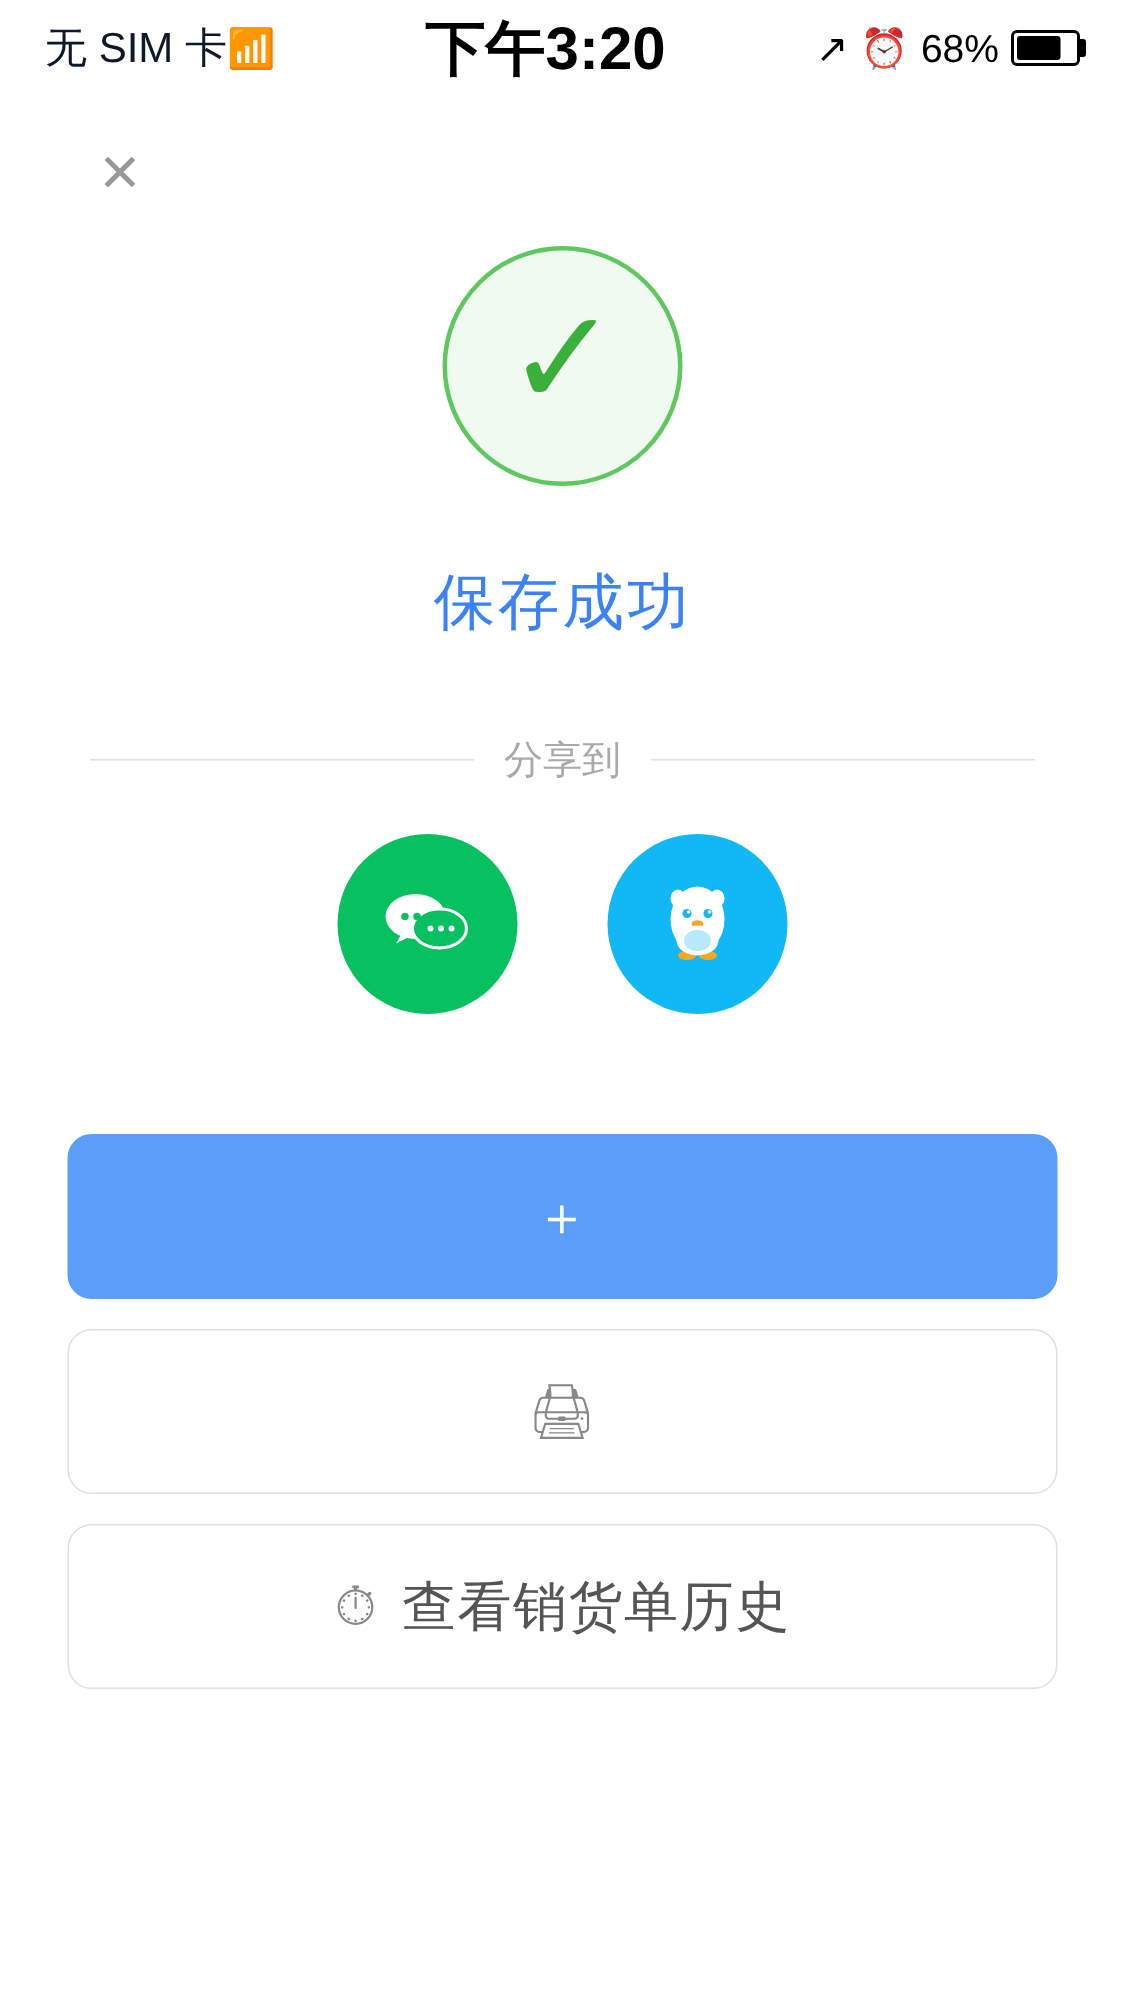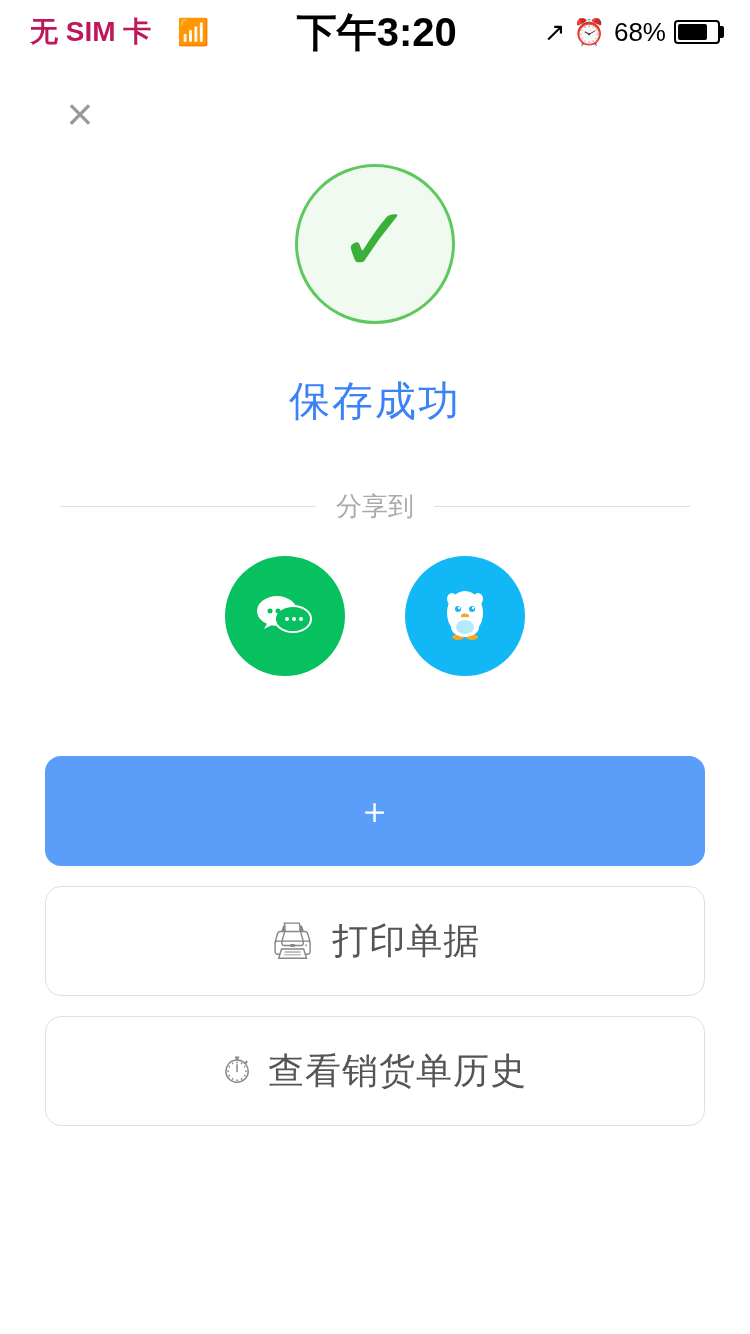--- a/index.html
+++ b/index.html
@@ -20,24 +20,24 @@
       height: 64px;
       display: flex;
       align-items: center;
       justify-content: space-between;
       padding: 0 30px;
       background: #ffffff;
     }
     .status-left {
       display: flex;
       align-items: center;
-      gap: 26px;
+      gap: 0;
       font-size: 28px;
-      color: #be185d;
-      font-weight: 700;
+      color: #0f172a;
+      font-weight: 400;
     }
     .wifi-icon {
       font-size: 26px;
     }
     .status-center {
       font-size: 40px;
       font-weight: 600;
       color: #000;
     }
     .status-right {
@@ -308,21 +308,20 @@
   </div>
 
   <div class="actions-container">
 
     <button class="btn-primary">
       <span class="btn-icon-white">＋</span>
     </button>
 
     <button class="btn-secondary">
       <span class="btn-icon">🖨</span>
-      <span>打印单据</span>
     </button>
 
     <button class="btn-secondary">
       <span class="btn-icon">⏱</span>
       <span>查看销货单历史</span>
     </button>
 
   </div>
 
 </div>

